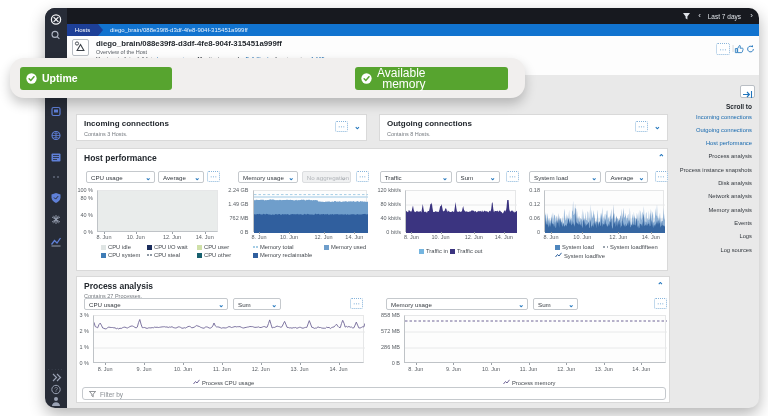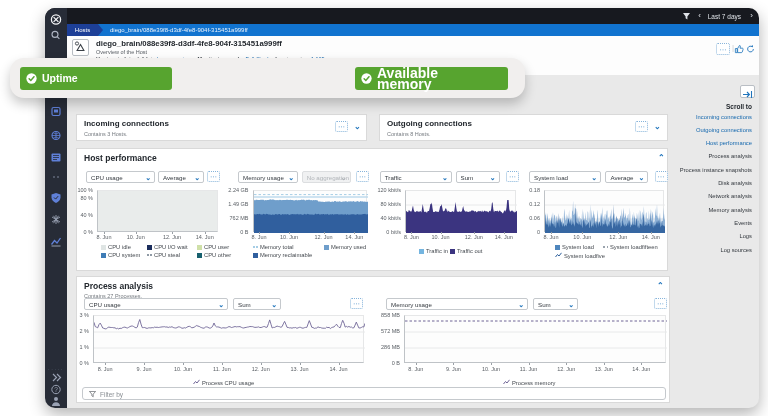--- a/index.html
+++ b/index.html
@@ -341,15 +341,15 @@
         <circle cx="6" cy="6" r="5.6" fill="#fff"></circle>
         <path d="M3.4 6.2l1.9 1.9 3.4-4.1" fill="none" stroke="#57a42f" stroke-width="1.6" stroke-linecap="round"></path>
       </svg>
       <div class="abs" style="left:22px;top:0;height:23px;line-height:23px;font-size:10.5px;font-weight:bold;color:#fff;">Uptime</div>
     </div>
 <div class="abs" style="left:355px;top:67px;width:153px;height:23px;background:#57a42f;border-radius:3px;">
       <svg class="abs" style="left:5.5px;top:6px" width="11" height="11" viewBox="0 0 12 12">
         <circle cx="6" cy="6" r="5.6" fill="#fff"></circle>
         <path d="M3.4 6.2l1.9 1.9 3.4-4.1" fill="none" stroke="#57a42f" stroke-width="1.6" stroke-linecap="round"></path>
       </svg>
-      <div class="abs" style="left:22px;top:1px;font-size:14px;font-weight:bold;color:#fff;line-height:11px;">Available<br>memory</div>
+      <div class="abs" style="left:22px;top:1px;font-size:12px;font-weight:normal;color:#fff;line-height:11px;text-align:right;">Available<br>memory</div>
     </div>
 </div>
 
 </body></html>

